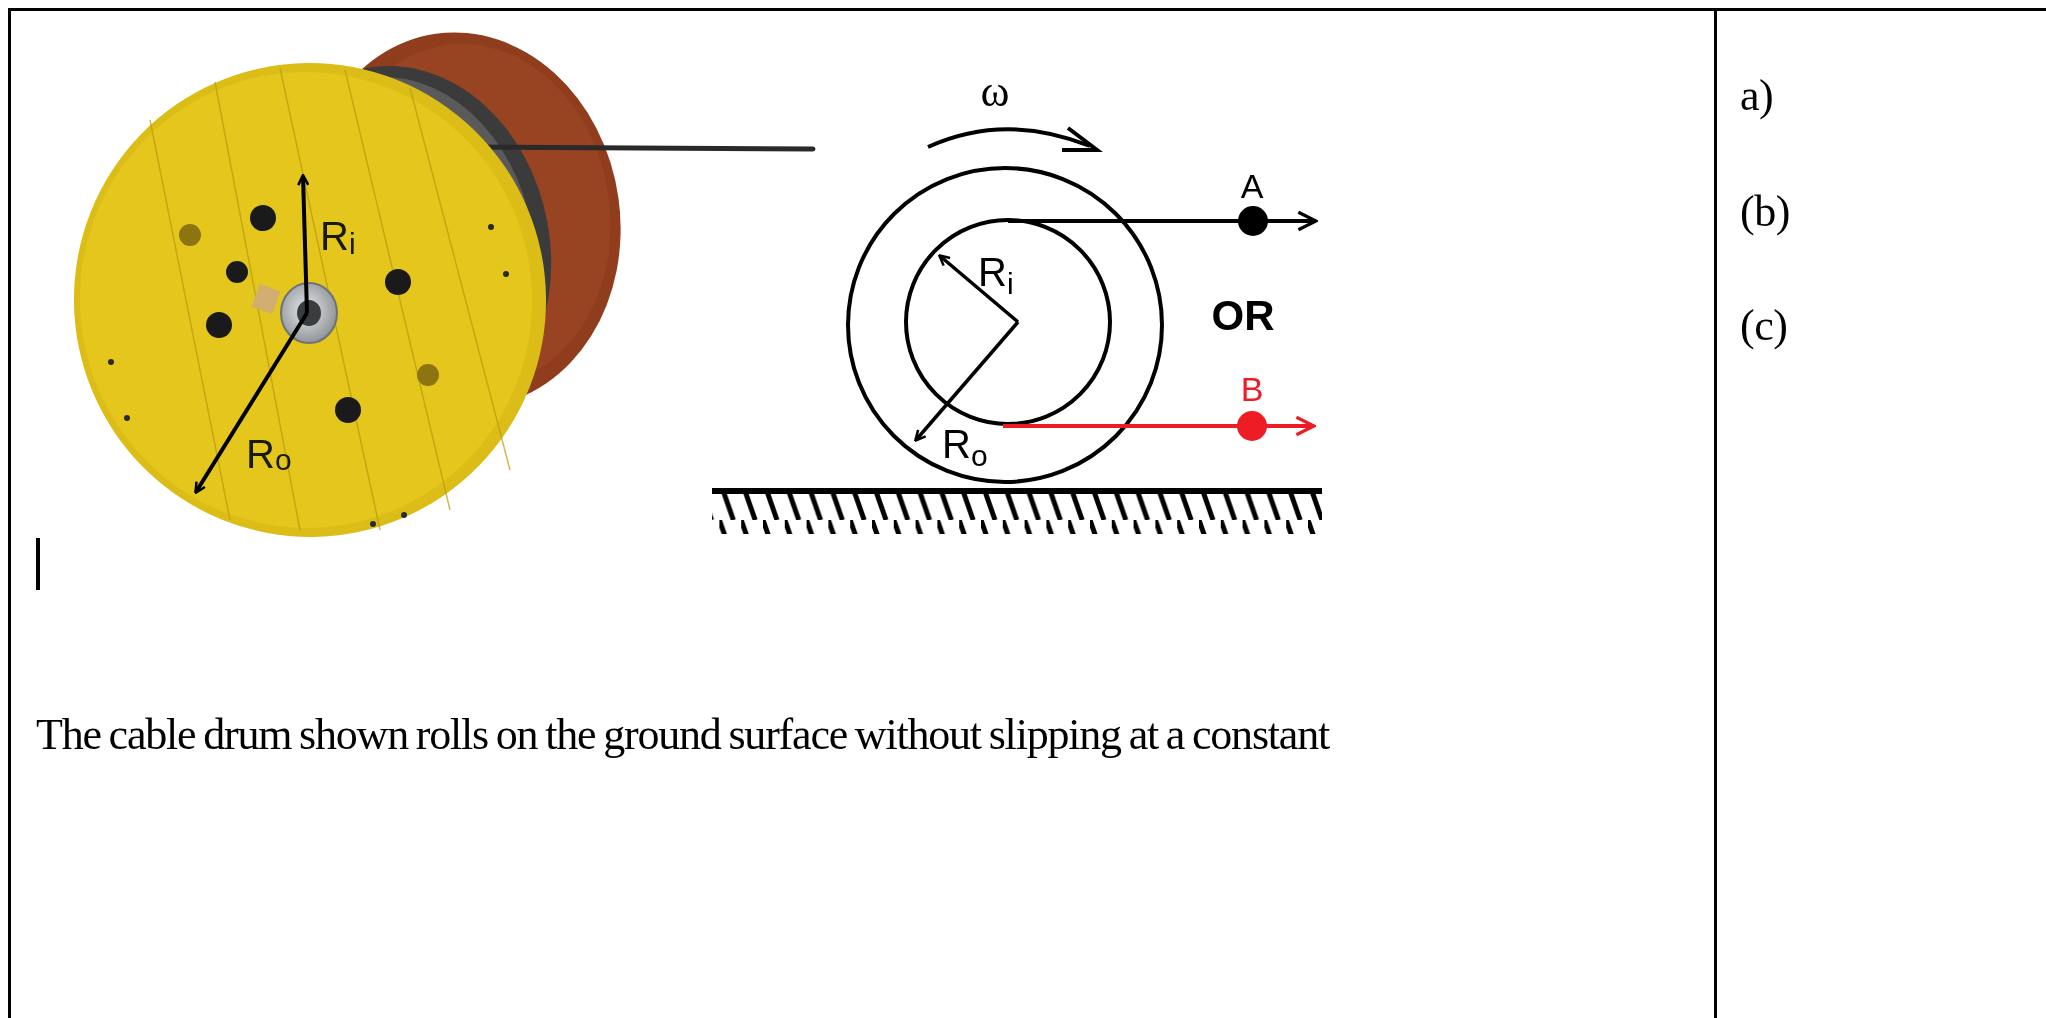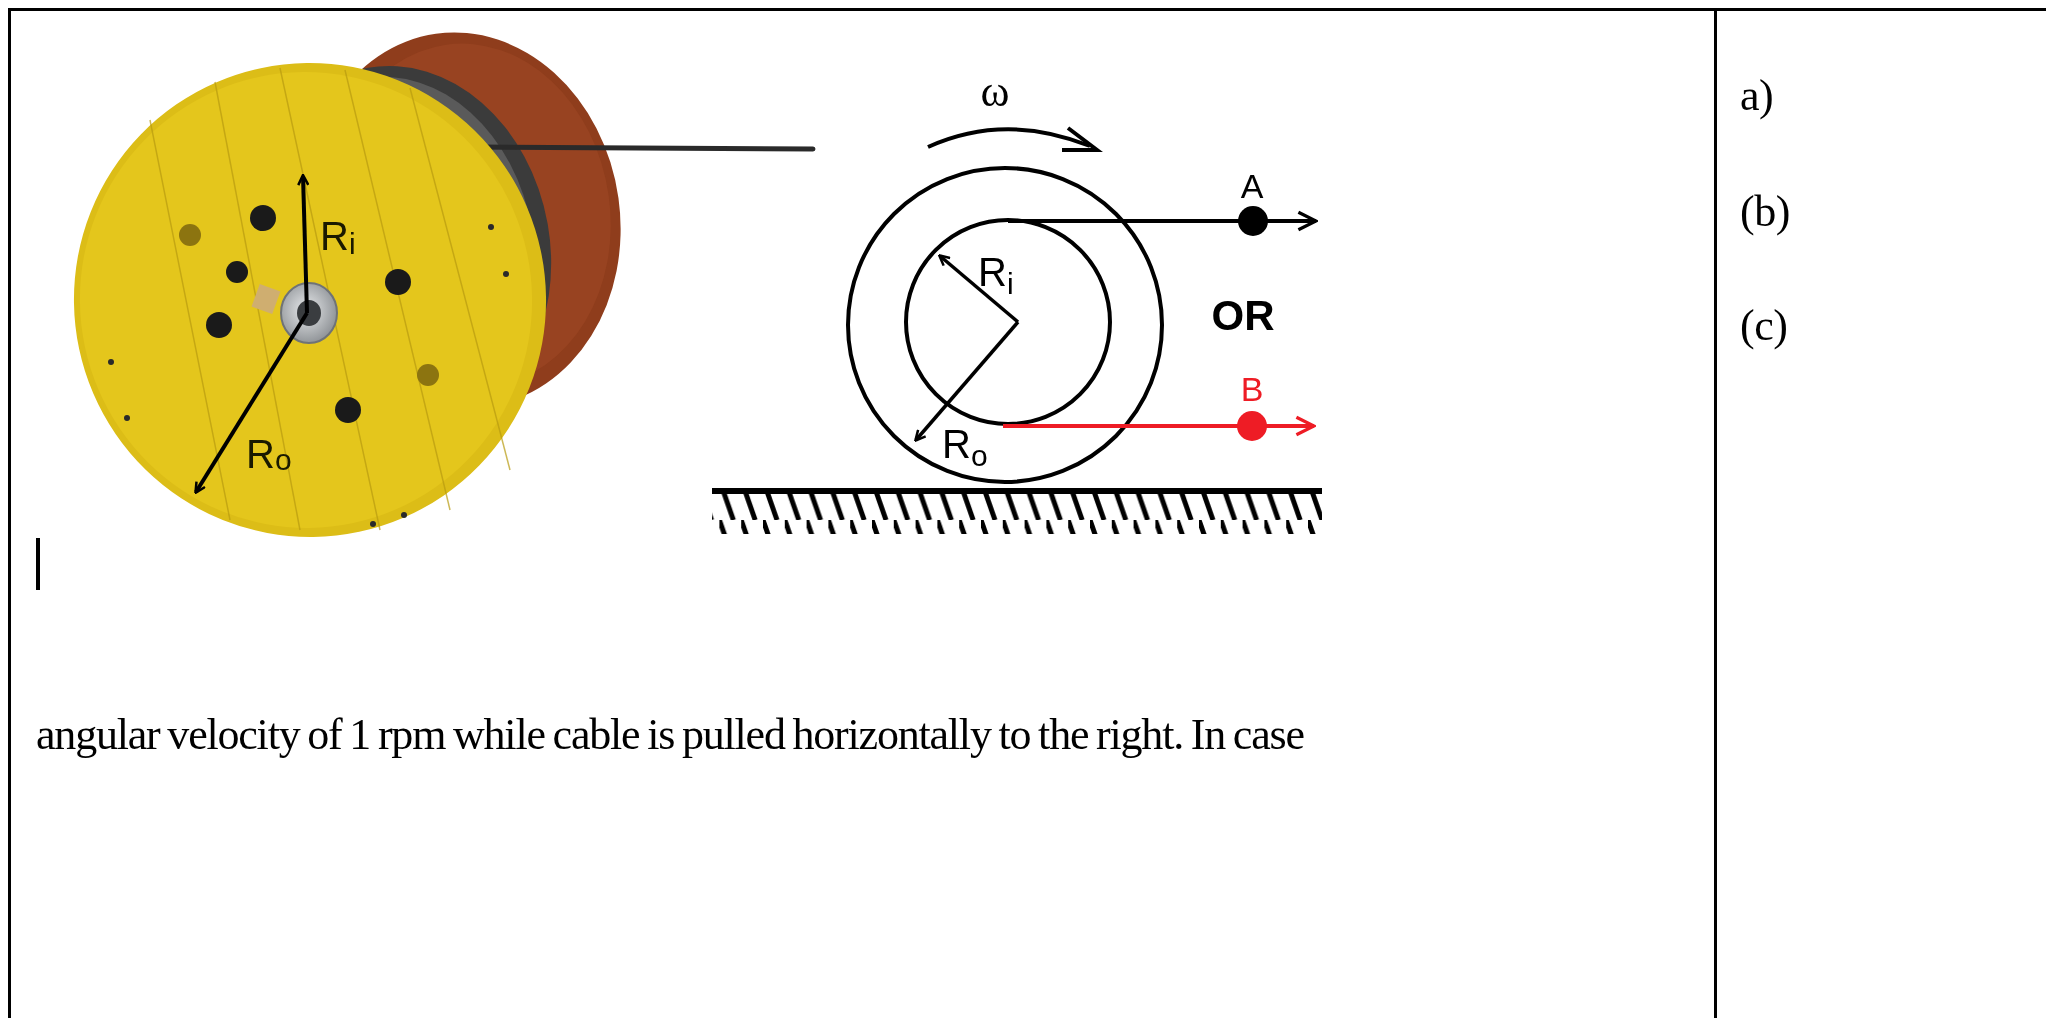--- a/index.html
+++ b/index.html
@@ -127,21 +127,21 @@
 
       <line x1="712" y1="491" x2="1322" y2="491" stroke="#000" stroke-width="6"></line>
       <rect x="712" y="494" width="610" height="40" fill="url(#hatch)"></rect>
     </g>
   </svg>
 </div>
 
 <div class="cursor"></div>
 
 <div class="problem-text">
-  <span class="line">angular velocity of 1 rpm while cable is pulled horizontally to the right. In case</span>
+  <span class="line">The cable drum shown rolls on the ground surface without slipping at a constant</span>
   
   
   
   
   
 </div>
 
 <div class="answers">
   <div class="answer a">a)</div>
   <div class="answer b">(b)</div>

